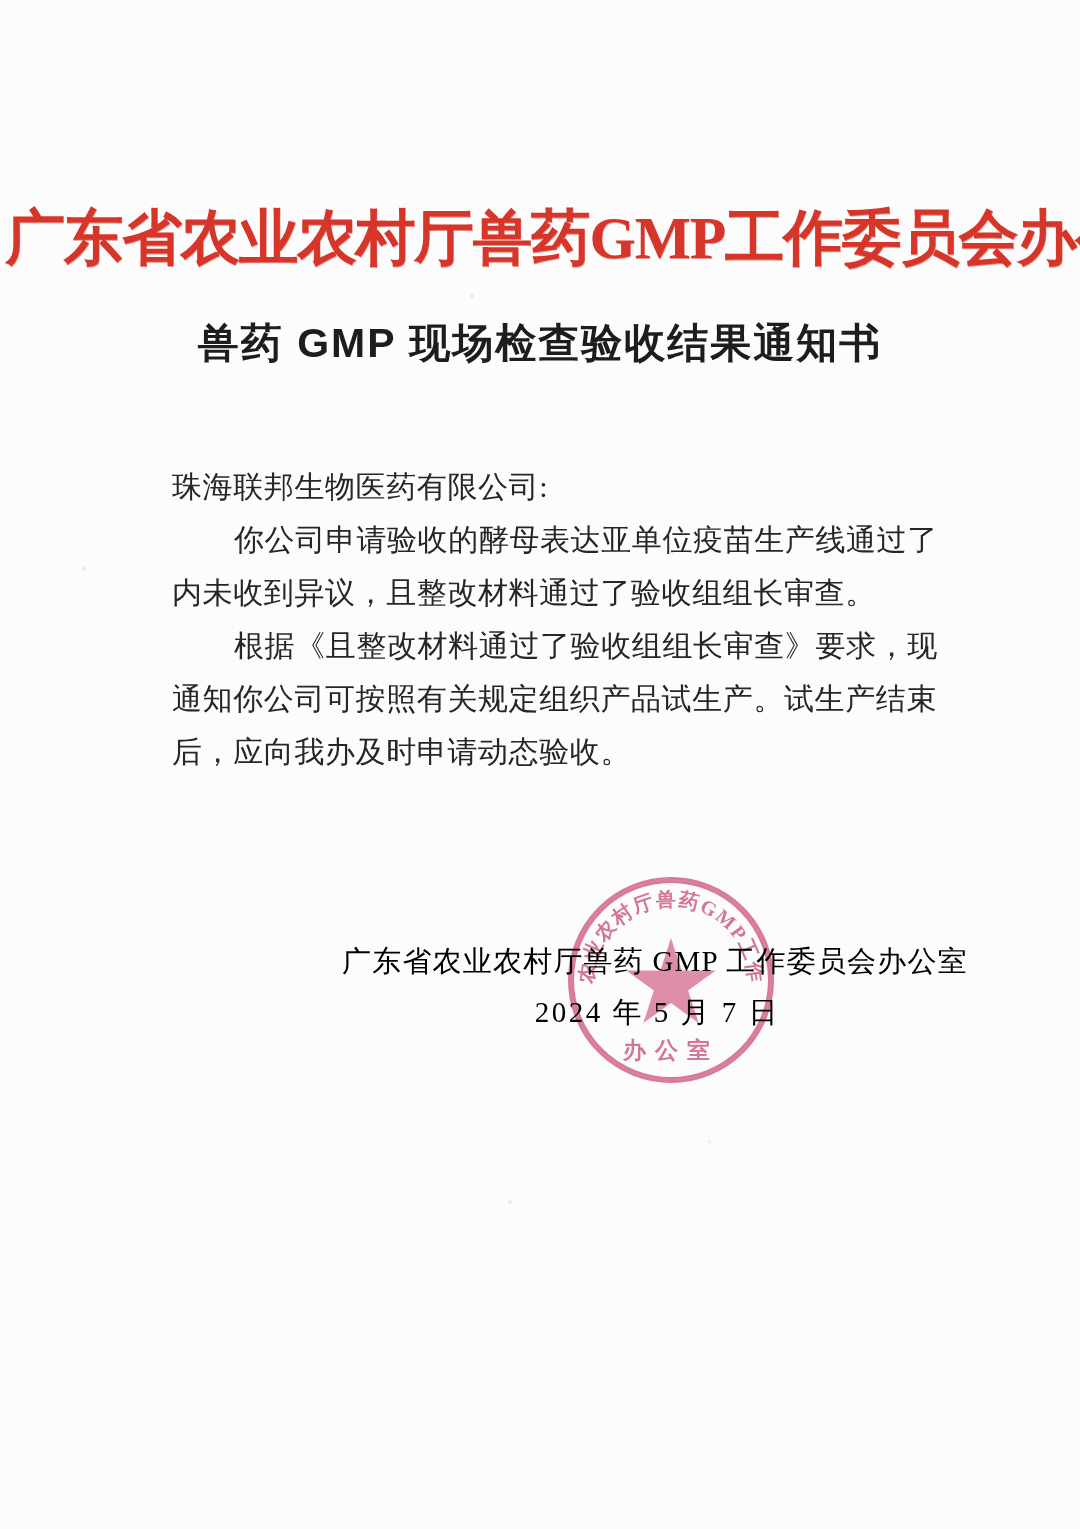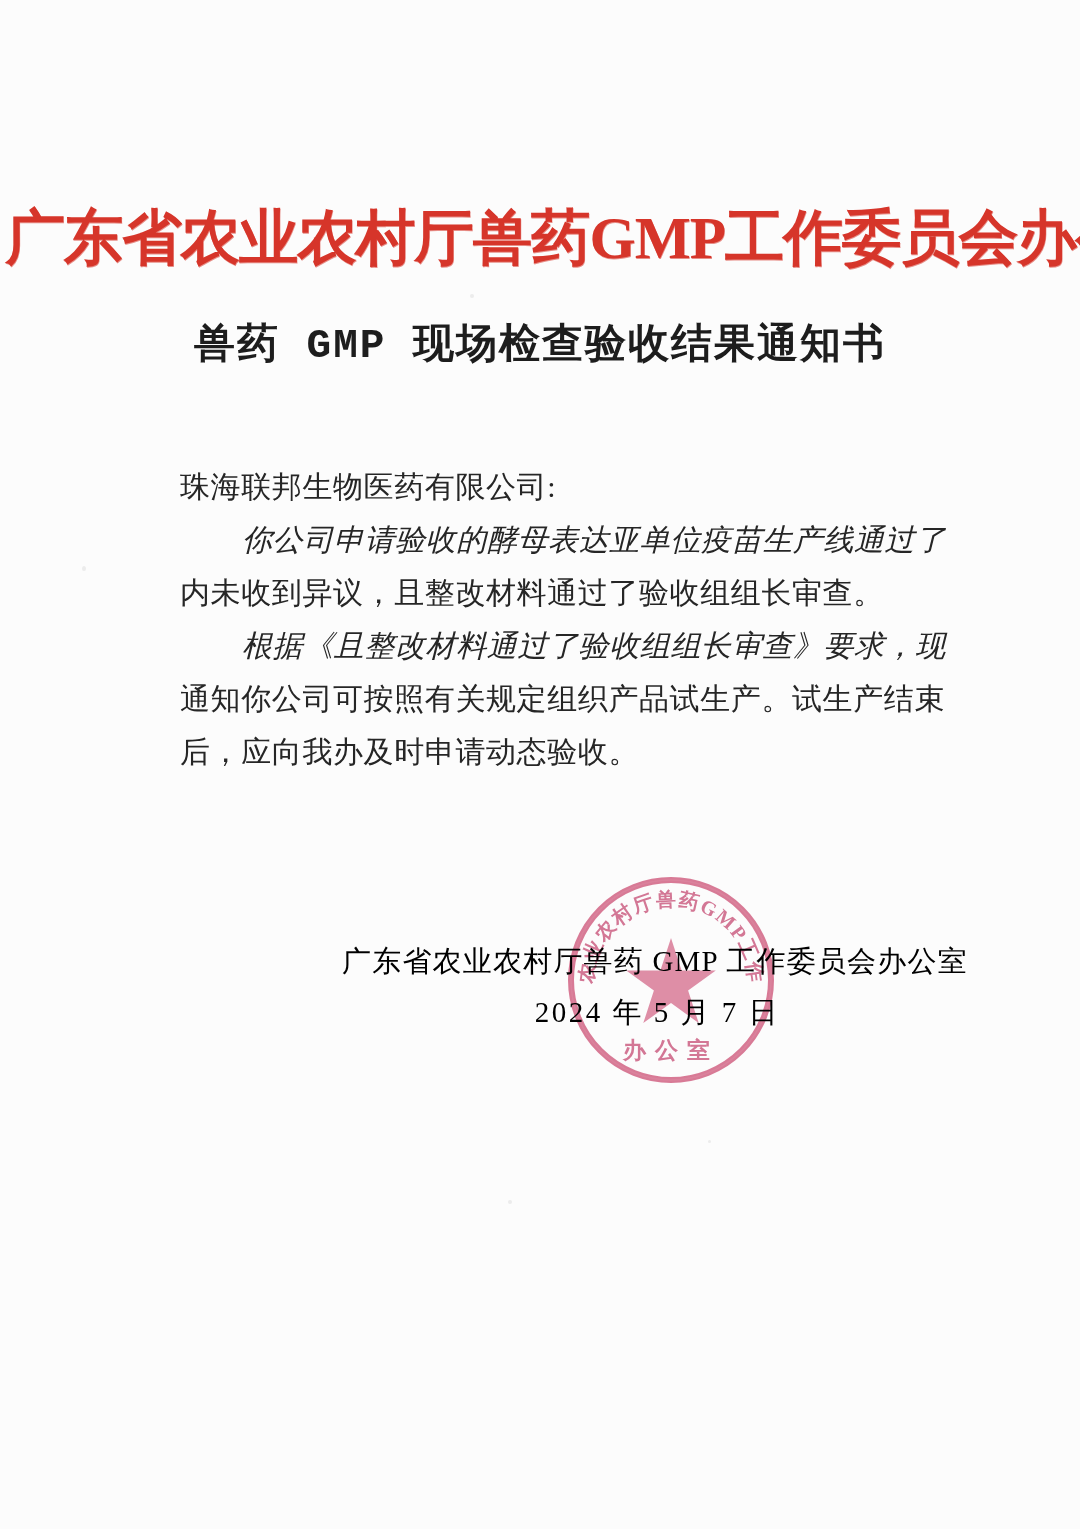--- a/index.html
+++ b/index.html
@@ -37,46 +37,45 @@
   }
 
   
   .doc-title {
     position: absolute;
     left: 0;
     top: 316px;
     width: 1080px;
     text-align: center;
     color: #1d1d1d;
-    font-family: Liberation Mono, monospace;
+    font-family: Liberation Sans, sans-serif;
     font-weight: bold;
     font-size: 41px;
     letter-spacing: 2px;
     white-space: nowrap;
   }
 
   
   .body-block {
     position: absolute;
-    left: 180px;
+    left: 172px;
     top: 460px;
     width: 748px;
     color: #262626;
     font-family: "Liberation Serif", "DejaVu Serif", serif;
     font-size: 30px;
     line-height: 53px;
     letter-spacing: 0.6px;
   }
   .body-line {
     white-space: nowrap;
     height: 53px;
   }
   .body-line.indent {
     padding-left: 62px;
-    font-style: italic;
   }
 
   
   .sign-block {
     position: absolute;
     left: 342px;
     top: 936px;
     width: 580px;
     color: #000000;
     font-family: Liberation Serif, serif;

